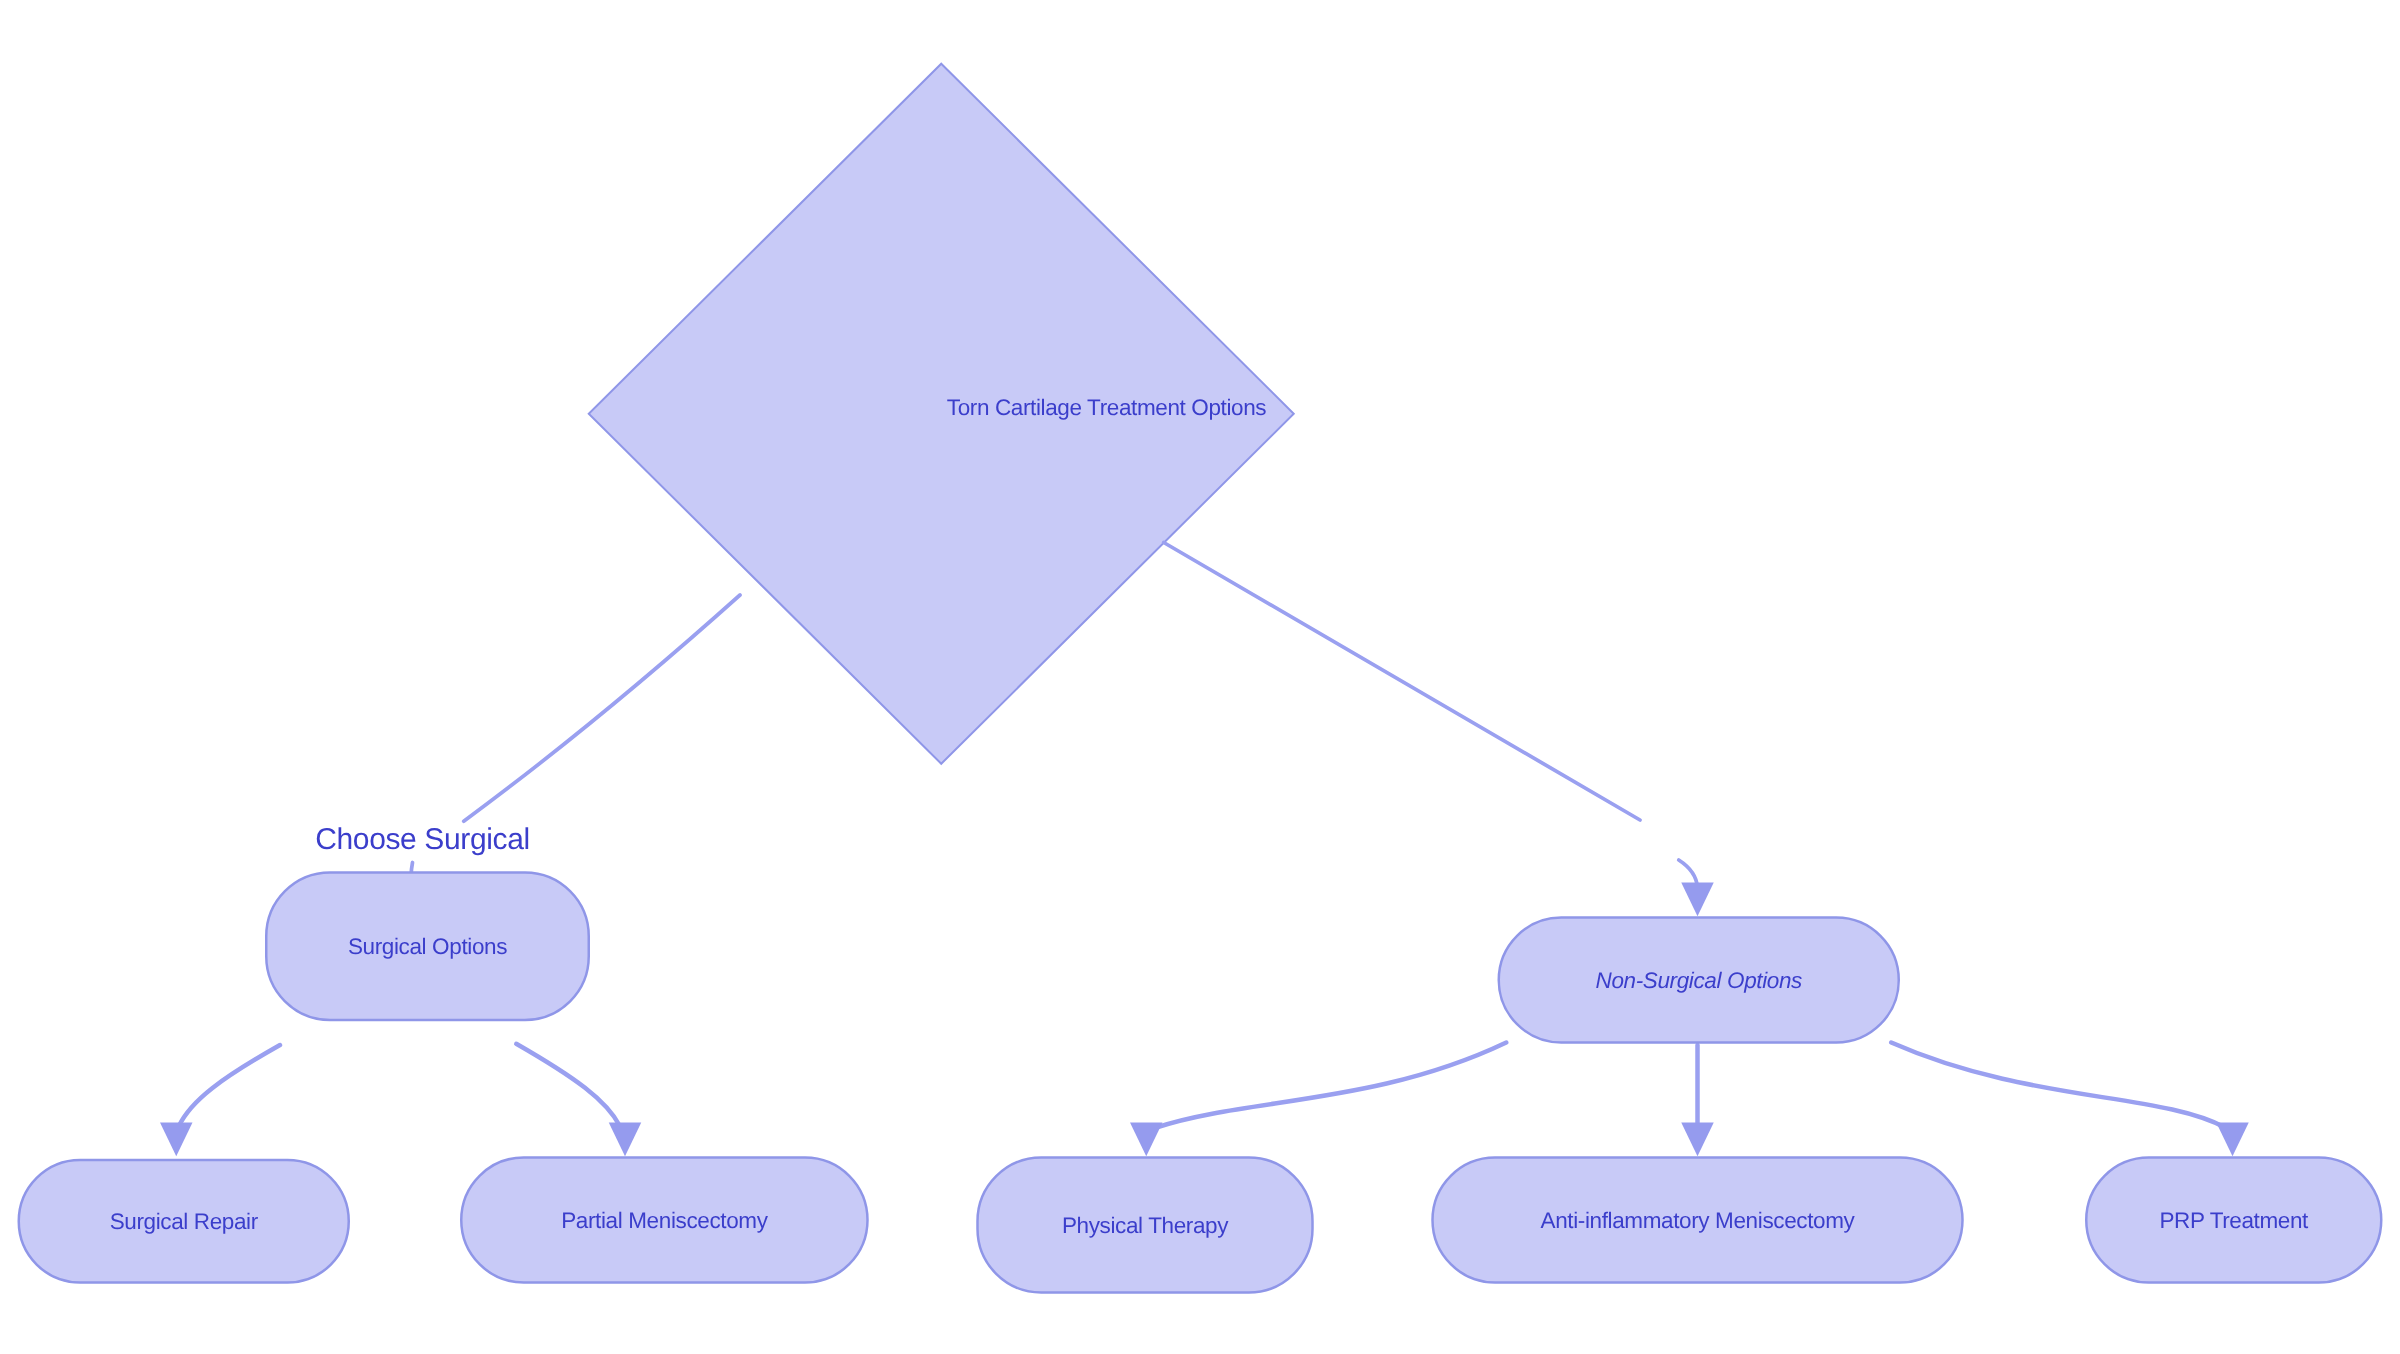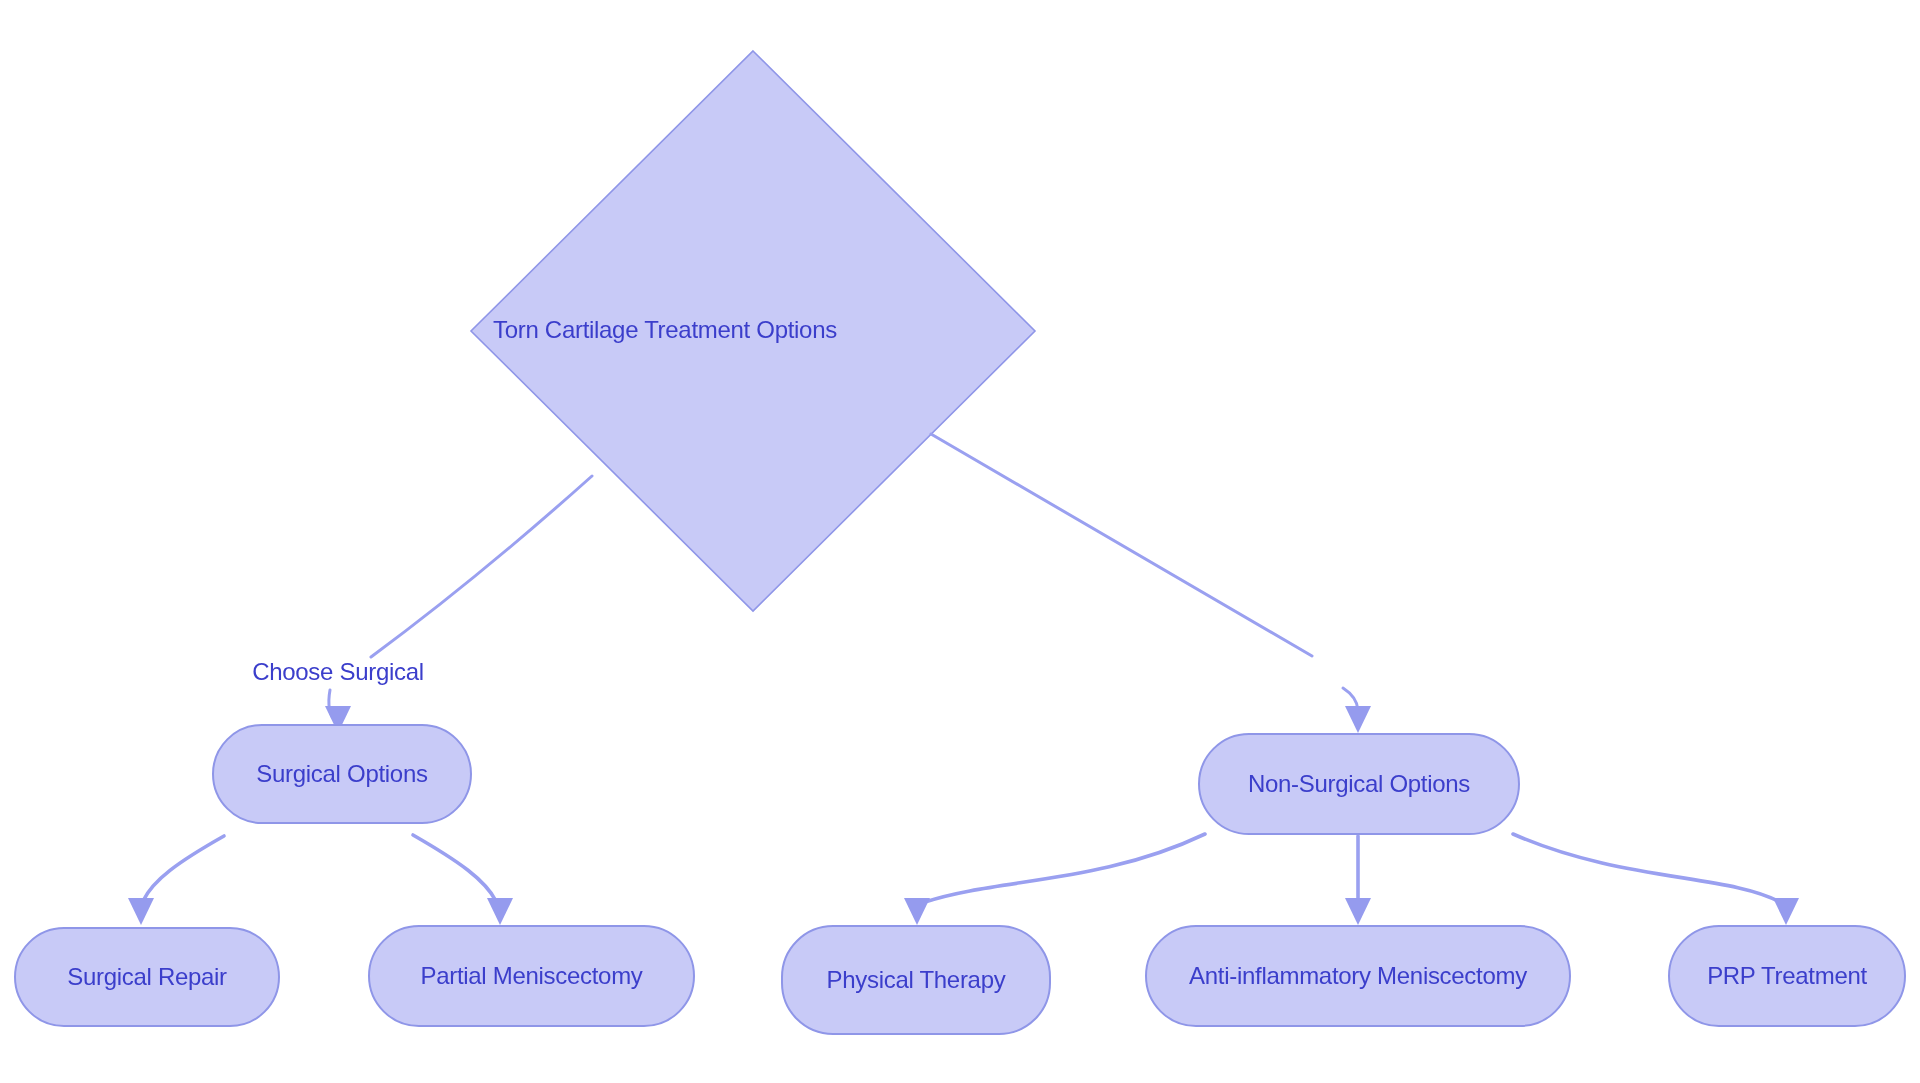--- a/index.html
+++ b/index.html
@@ -39,46 +39,46 @@
     background: #c8caf7;
     border: 2px solid #8f96e8;
     border-radius: 52px;
     box-sizing: border-box;
     display: flex;
     align-items: center;
     justify-content: center;
   }
   .node-label, .diamond-label {
     color: #3b3ecb;
-    font-size: 24px;
+    font-size: 18px;
     letter-spacing: -0.3px;
     white-space: nowrap;
-    text-align: left;
+    text-align: right;
   }
   .diamond-label {
     position: absolute;
     width: 520px;
     left: 493px;
     top: 316px;
   }
   .edge-label {
     position: absolute;
     width: 320px;
     text-align: center;
     color: #3b3ecb;
     font-size: 24px;
     letter-spacing: -0.3px;
     white-space: nowrap;
   }
   .edge-label-left  { left: 178px;  top: 658px; }
   .edge-label-right { left: 1200px; top: 658px; }
 
   
-  .node-surgical          { left: 212px;  top: 724px; width: 260px; height: 100px; }
-  .node-non-surgical      { left: 1198px; top: 733px; width: 322px; height: 102px; }
+  .node-surgical          { left: 212px;  top: 697px; width: 260px; height: 120px; }
+  .node-non-surgical      { left: 1198px; top: 733px; width: 322px; height: 102px; font-style: italic; }
   .node-meniscus-repair   { left: 14px;   top: 927px; width: 266px; height: 100px; }
   .node-partial-menisc    { left: 368px;  top: 925px; width: 327px; height: 102px; }
   .node-physical-therapy  { left: 781px;  top: 925px; width: 270px; height: 110px; }
   .node-anti-inflammatory { left: 1145px; top: 925px; width: 426px; height: 102px; }
   .node-prp-injections    { left: 1668px; top: 925px; width: 238px; height: 102px; }
 </style>
 </head>
 <body>
 
 <div class="canvas">

